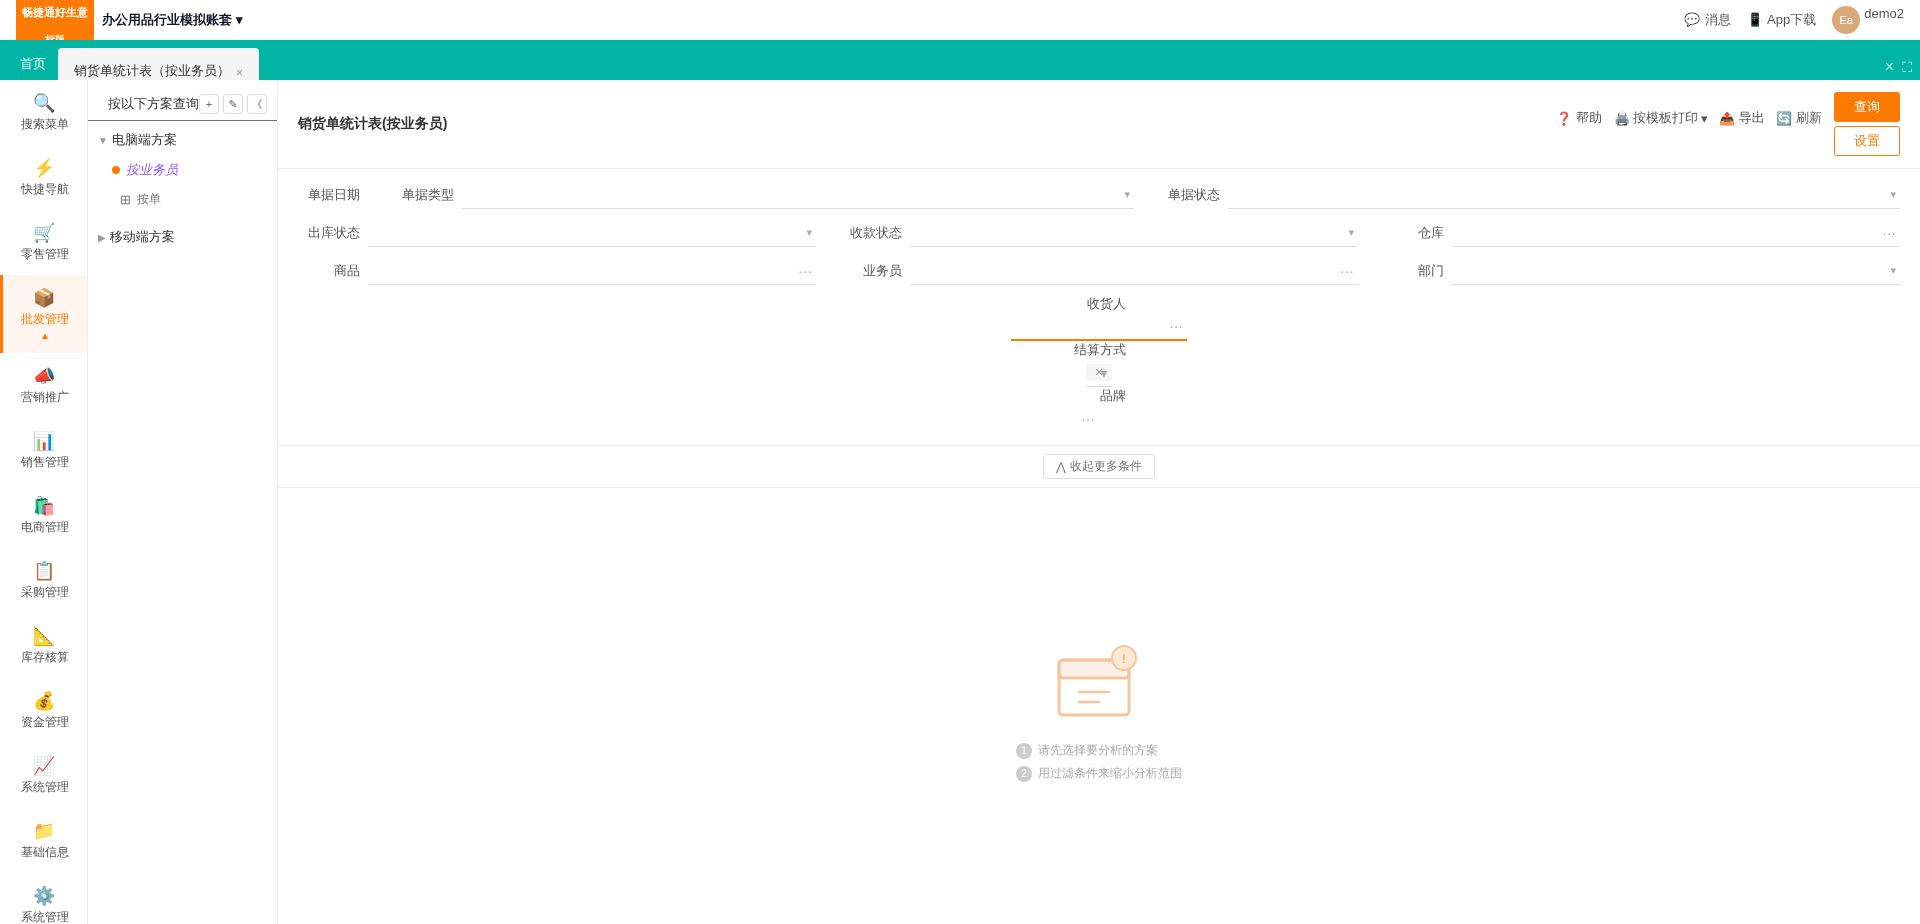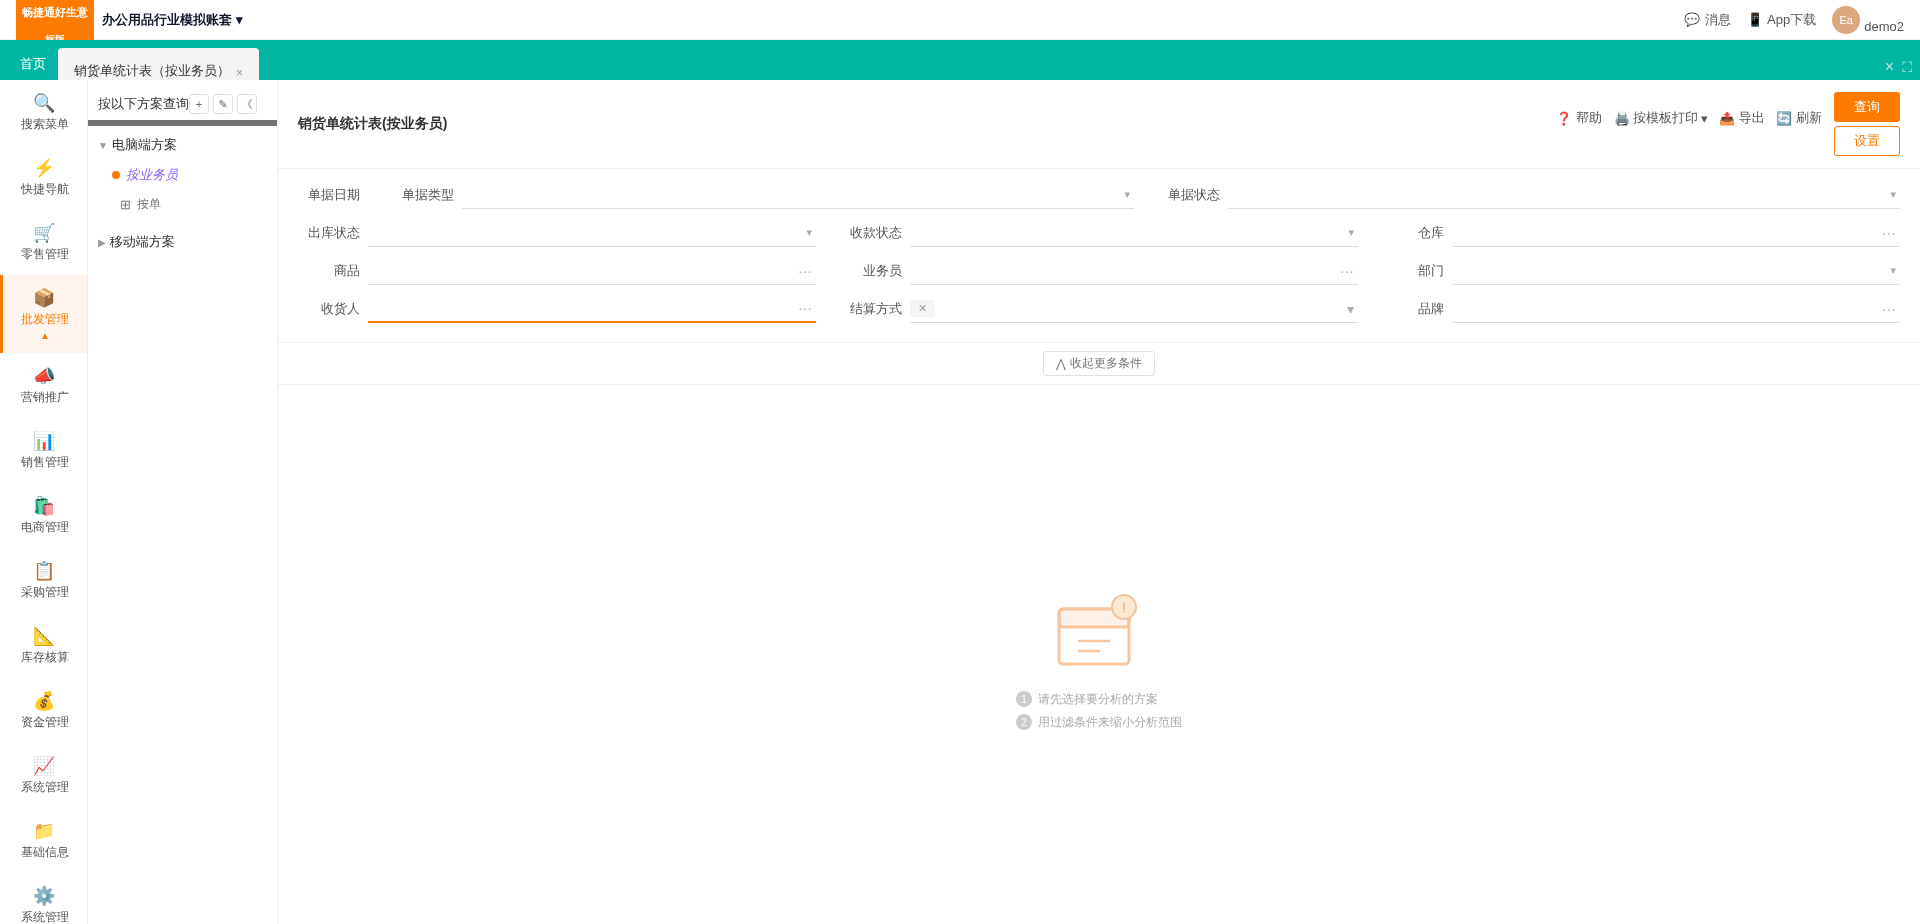--- a/index.html
+++ b/index.html
@@ -120,25 +120,25 @@
       width: 190px;
       background: #fff;
       border-right: 1px solid #eee;
       flex-shrink: 0;
       overflow-y: auto;
       padding: 8px 0;
     }
     .left-panel-header {
       display: flex;
       align-items: center;
-      justify-content: flex-start;
+      justify-content: flex-end;
       padding: 6px 10px;
       font-size: 12px;
       color: #555;
-      border-bottom: 6px solid #737373;
+      border-bottom: 1px solid #737373;
     }
     .left-panel-header-title { font-size: 13px; color: #333; }
     .left-panel-header-actions { display: flex; gap: 4px; }
     .lp-icon-btn {
       width: 20px; height: 20px; border-radius: 3px; border: 1px solid #ddd;
       display: flex; align-items: center; justify-content: center;
       cursor: pointer; font-size: 11px; color: #666;
     }
     .scheme-group { padding: 4px 0; }
     .scheme-group-title {
@@ -198,21 +198,21 @@
       background: #fff;
       padding: 12px 20px;
       border-bottom: 1px solid #eee;
     }
     .filter-row {
       display: flex;
       align-items: center;
       gap: 0;
       margin-bottom: 10px;
     }
-    .filter-row:last-of-type { margin-bottom: 7px; }
+    .filter-row:last-of-type { margin-bottom: 0; flex-direction: column; }
     .filter-label {
       width: 70px;
       color: #555;
       font-size: 13px;
       flex-shrink: 0;
       text-align: right;
       padding-right: 8px;
     }
     .filter-control {
       flex: 1;
@@ -302,21 +302,21 @@
   </div>
   <div class="top-bar-right">
     <span>
       <span>💬</span>
       <span>消息</span>
     </span>
     <span>
       <span>📱</span>
       <span>App下载</span>
     </span>
-    <span style="display:flex;align-items:flex-end;gap:4px;">
+    <span style="display:flex;align-items:flex-start;gap:4px;">
       <div class="avatar">Ea</div>
       <span>demo2</span>
     </span>
   </div>
 </div>
 
 <div class="tab-bar">
   <div class="tab-home">
     <span>首页</span>
   </div>

